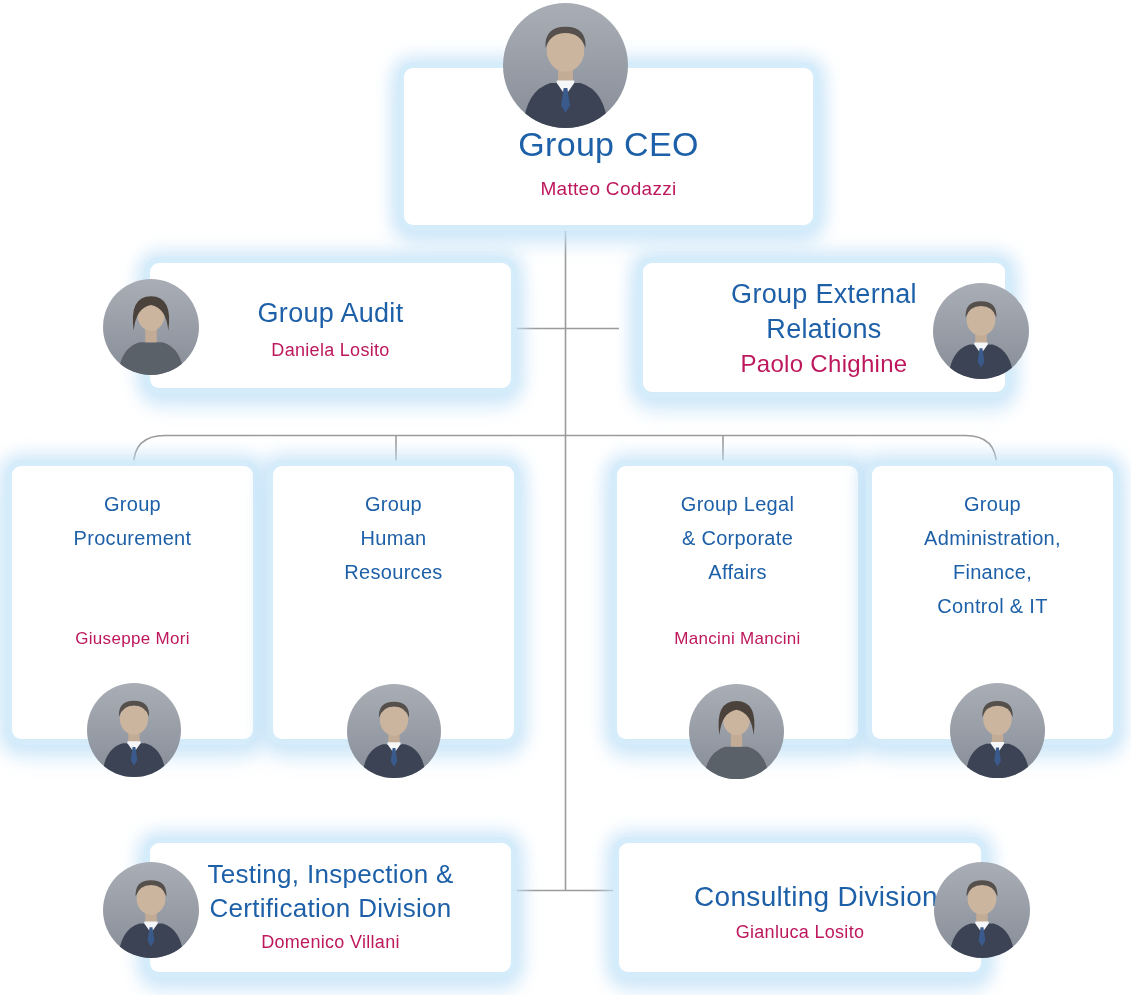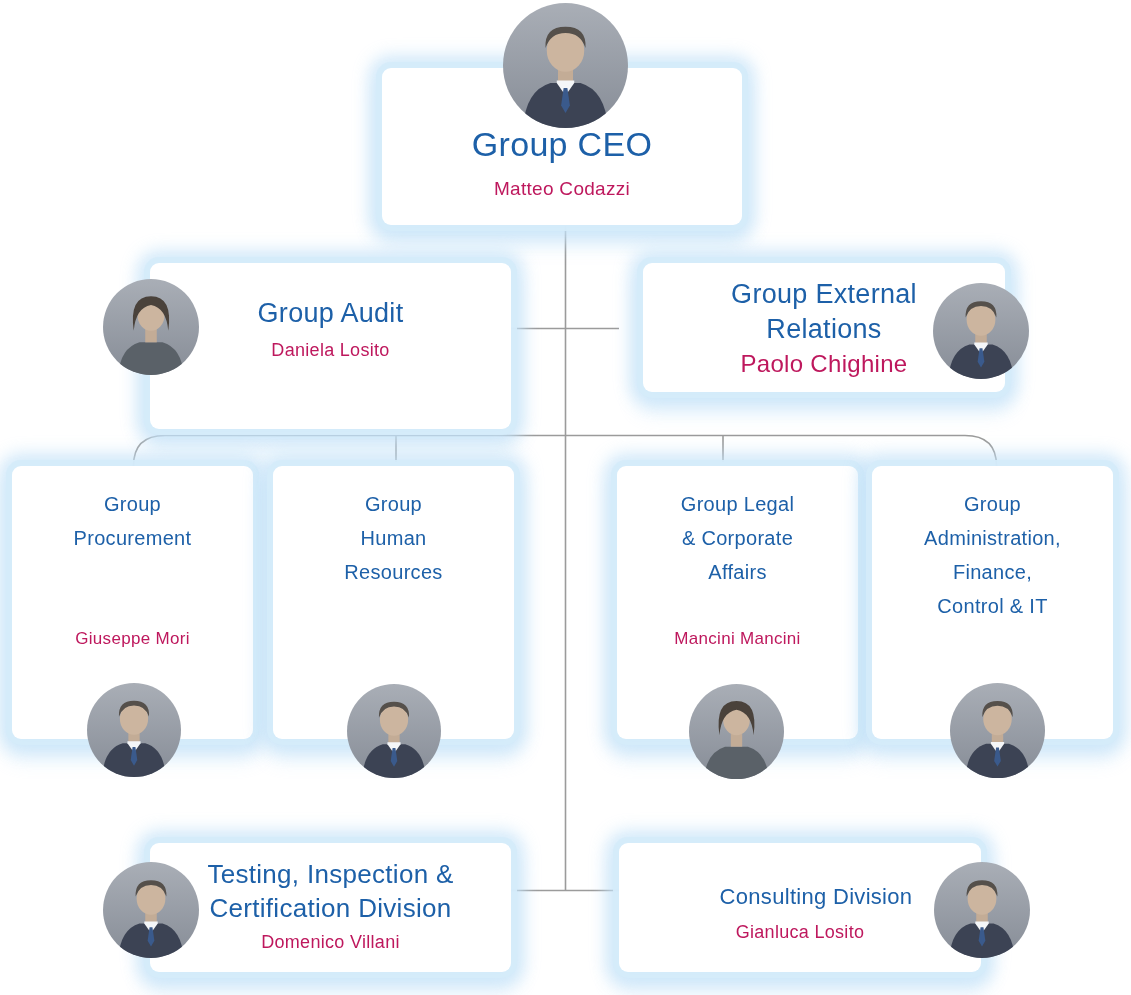--- a/index.html
+++ b/index.html
@@ -13,44 +13,44 @@
     box-shadow:0 0 0 6px rgba(213,235,250,0.92), 0 0 16px 13px rgba(196,226,248,0.72), 0 14px 20px 6px rgba(196,226,248,0.45);
   }
   .title{
     position:absolute;left:0;right:0;text-align:center;color:#1d60a8;
     white-space:pre-line;font-weight:400;letter-spacing:0.3px;
   }
   .name{
     position:absolute;left:0;right:0;text-align:center;color:#be185d;letter-spacing:0.3px;
   }
   
-  .c-ceo{left:382px;top:68px;width:360px;height:157px;}
+  .c-ceo{left:404px;top:68px;width:409px;height:157px;}
   .c-ceo .title{top:56px;font-size:34px;line-height:40px;}
   .c-ceo .name{top:110px;font-size:19px;}
   
-  .c-audit{left:150px;top:263px;width:361px;height:166px;}
+  .c-audit{left:150px;top:263px;width:361px;height:125px;}
   .c-audit .title{top:34px;font-size:27px;line-height:33px;}
   .c-audit .name{top:77px;font-size:18px;}
   .c-external-relations{left:619px;top:263px;width:362px;height:129px;margin-left:24px;}
   .c-external-relations .title{top:14px;font-size:27px;line-height:35px;}
   .c-external-relations .name{top:87px;font-size:24px;}
   
   .lv3{top:466px;width:241px;height:273px;}
   .c-procurement{left:12px;}
   .c-human-resources{left:273px;}
   .c-legal{left:617px;}
   .c-admin-finance{left:872px;}
   .lv3 .title{top:21px;font-size:20px;line-height:34px;}
   .lv3 .name{top:163px;font-size:17px;}
   
   .c-tic-division{left:150px;top:843px;width:361px;height:129px;}
   .c-tic-division .title{top:14px;font-size:26px;line-height:34px;}
   .c-tic-division .name{top:89px;font-size:18px;}
   .c-consulting-division{left:619px;top:843px;width:362px;height:129px;}
-  .c-consulting-division .title{top:38px;font-size:22px;line-height:32px;padding-left:32px;}
+  .c-consulting-division .title{top:38px;font-size:28px;line-height:32px;padding-left:32px;}
   .c-consulting-division .name{top:79px;font-size:18px;}
   
   .avatar{position:absolute;z-index:3;border-radius:50%;overflow:hidden;}
   .avatar svg{display:block;width:100%;height:100%;}
   .a-ceo{left:503px;top:3px;width:125px;height:125px;}
   .a-audit{left:103px;top:279px;width:96px;height:96px;}
   .a-external-relations{left:933px;top:283px;width:96px;height:96px;}
   .a-procurement{left:87px;top:683px;width:94px;height:94px;}
   .a-human-resources{left:347px;top:684px;width:94px;height:94px;}
   .a-legal{left:689px;top:684px;width:95px;height:95px;}

